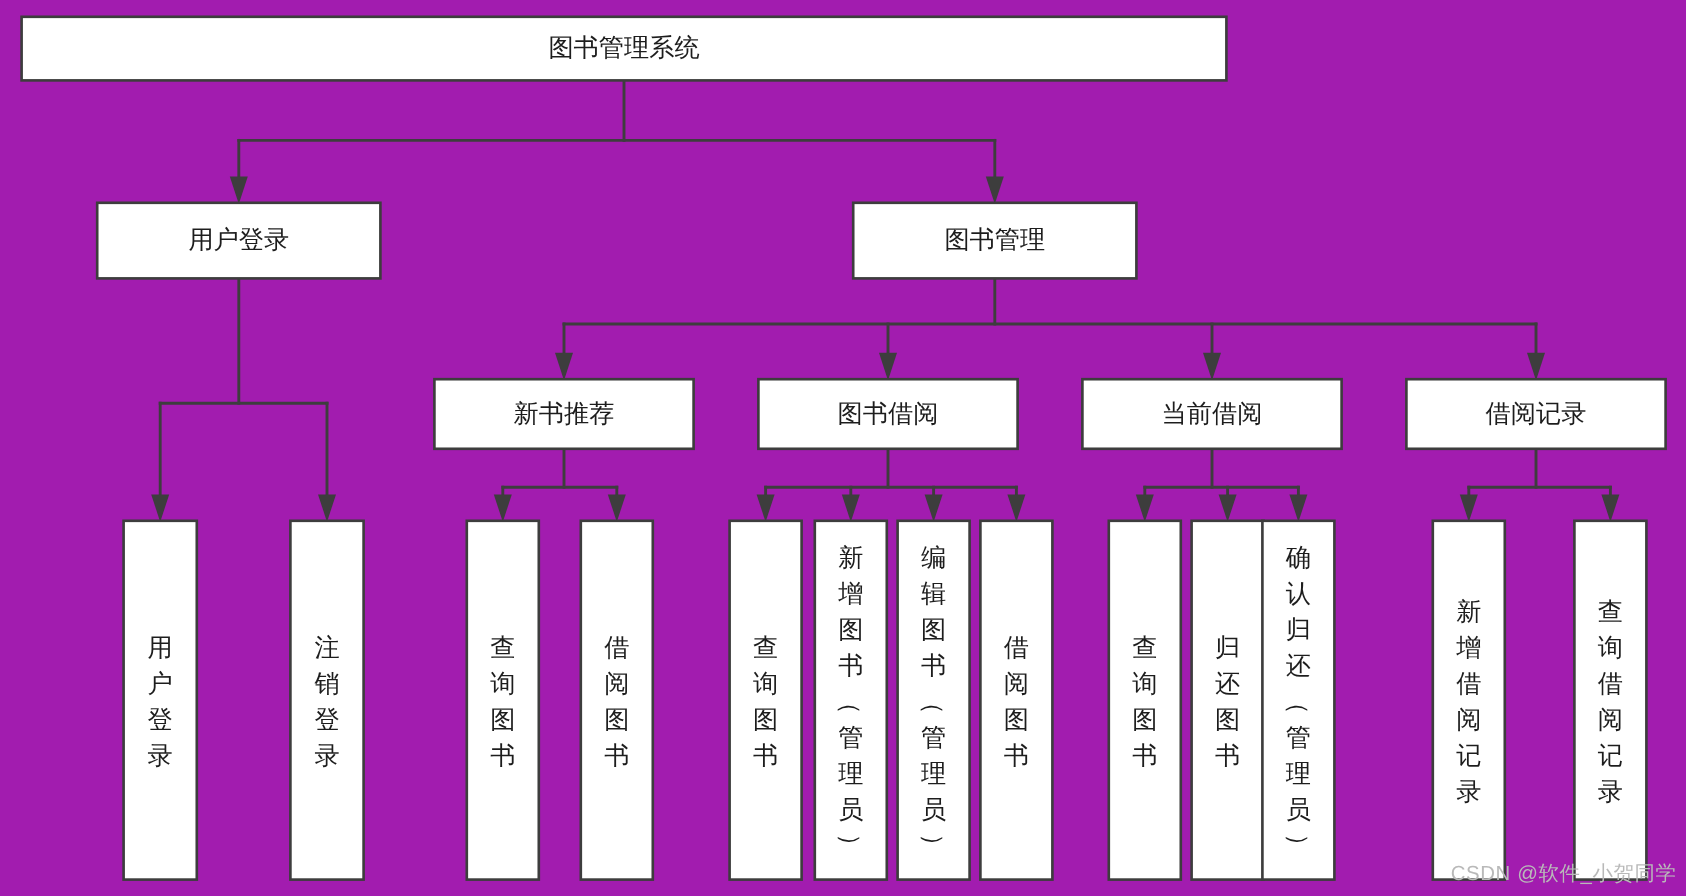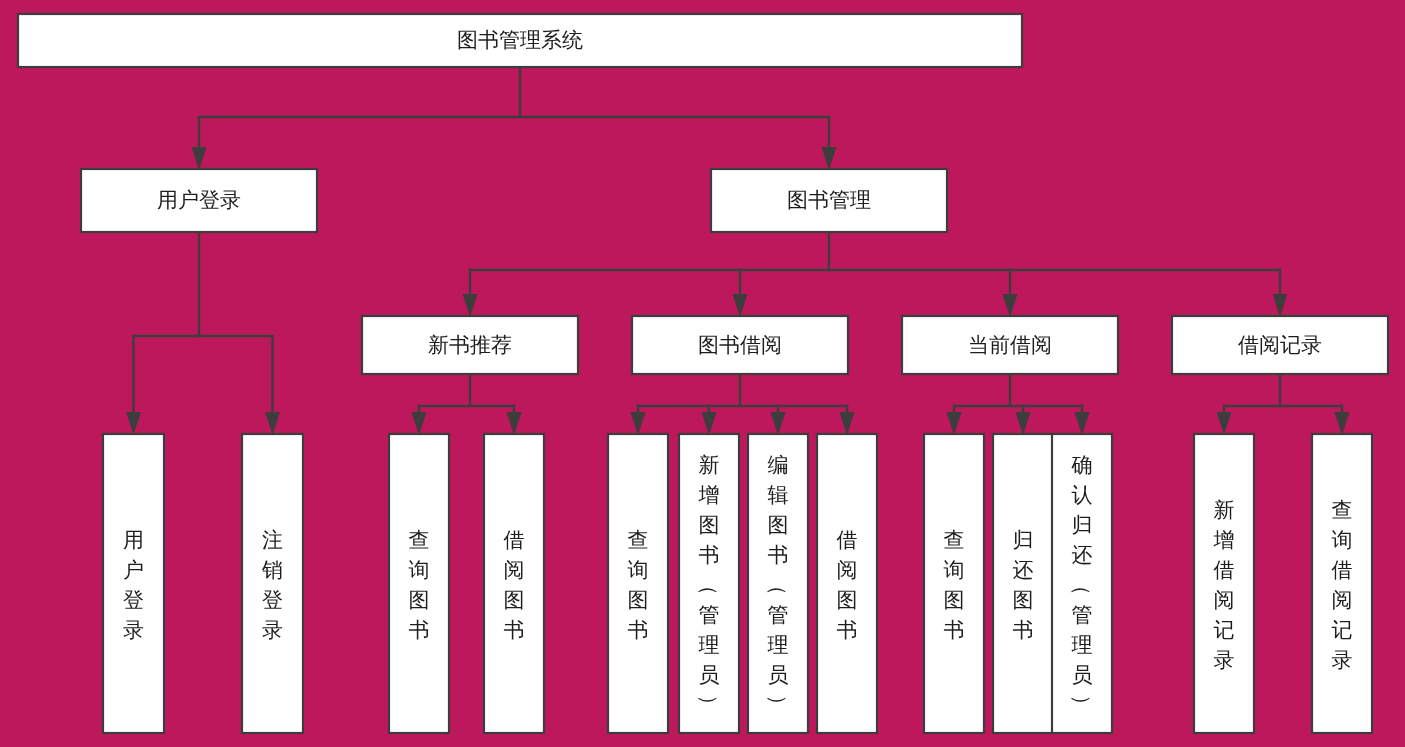--- a/index.html
+++ b/index.html
@@ -8,21 +8,21 @@
     padding: 0;
     background: #ffffff;
   }
   body {
     font-family: "Liberation Sans", "DejaVu Sans", sans-serif;
   }
   #diagram-root {
     position: relative;
     width: 1405px;
     height: 747px;
-    background: #be185d;
+    background: #a21caf;
     overflow: hidden;
   }
   svg#tree-svg {
     position: absolute;
     left: 0;
     top: 0;
     width: 1405px;
     height: 747px;
     display: block;
   }
@@ -261,14 +261,15 @@
           <text class="vlabel-char" x="1342" y="516.9">查</text>
           <text class="vlabel-char" x="1342" y="546.9">询</text>
           <text class="vlabel-char" x="1342" y="576.9">借</text>
           <text class="vlabel-char" x="1342" y="606.9">阅</text>
           <text class="vlabel-char" x="1342" y="636.9">记</text>
           <text class="vlabel-char" x="1342" y="666.9">录</text>
         </g>
       </g>
   </svg>
 
+  <div class="watermark">CSDN @软件_小贺同学</div>
 
 </div>
 
 </body></html>

